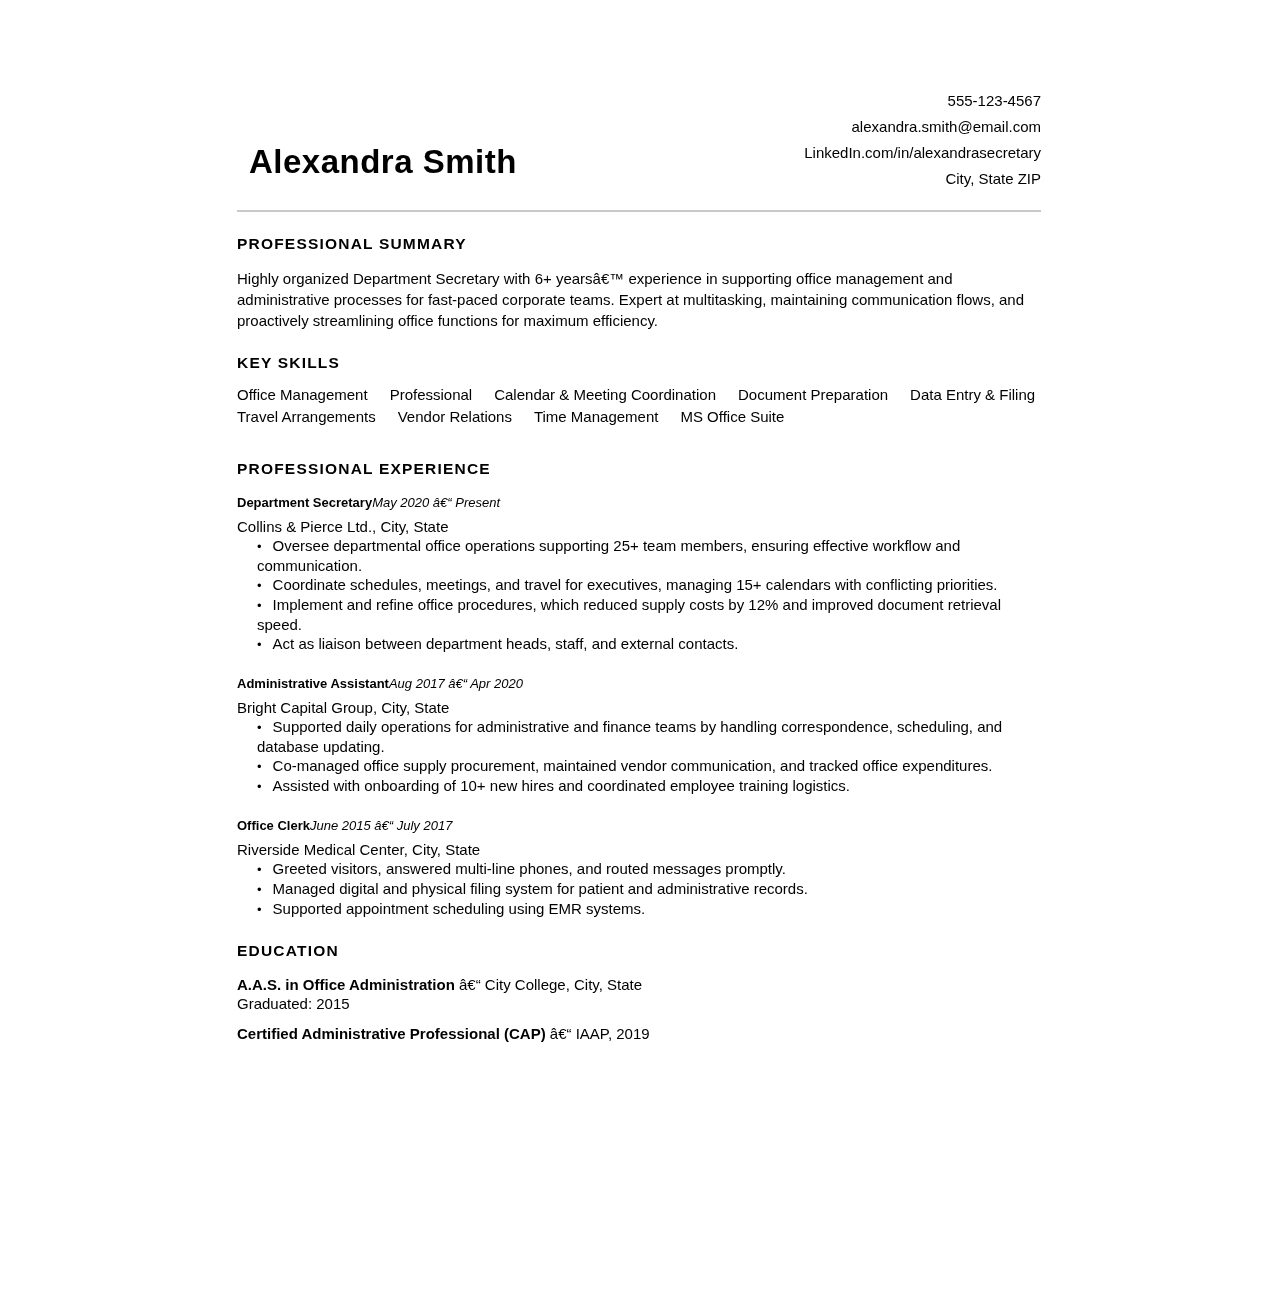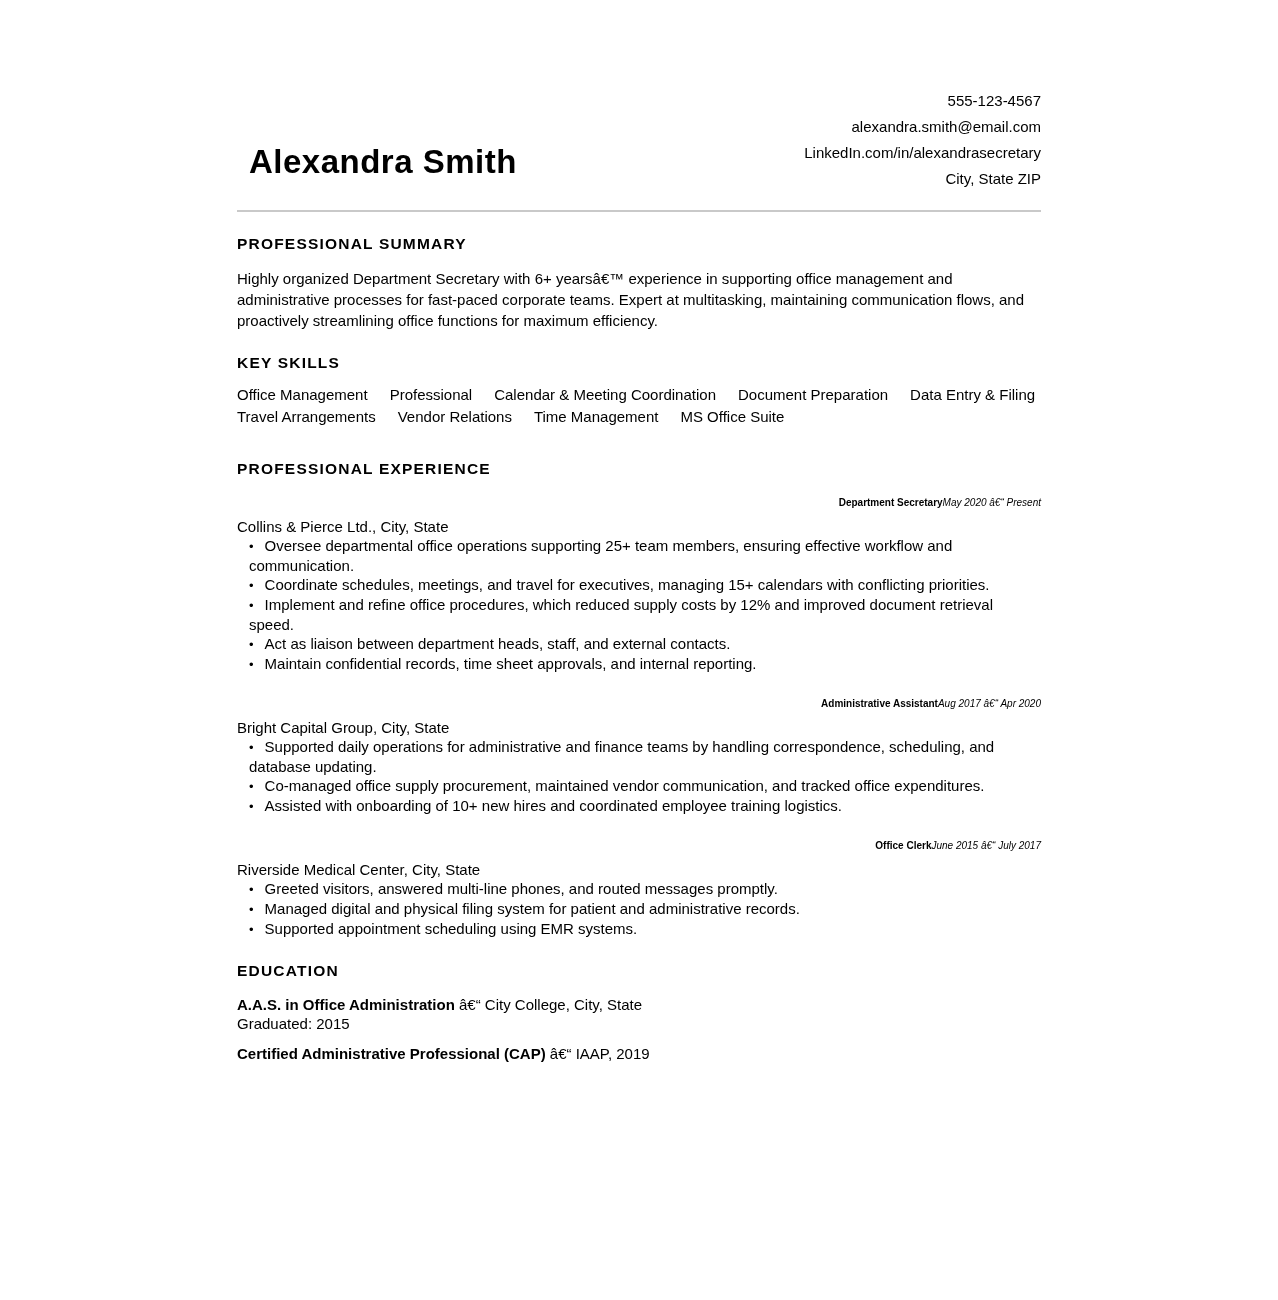--- a/index.html
+++ b/index.html
@@ -64,32 +64,32 @@
     column-gap: 22px;
     row-gap: 7px;
     font-size: 15px;
     line-height: 15px;
   }
   
   .job { margin-bottom: 20px; }
   .job:last-child { margin-bottom: 0; }
   .job-head {
     display: flex;
-    justify-content: flex-end;
-    font-size: 10px;
+    justify-content: flex-start;
+    font-size: 13px;
     line-height: 19px;
   }
   .job-title { font-weight: bold; }
   .job-dates { font-style: italic; }
   .company {
     font-size: 15px;
     line-height: 19px;
     margin-top: 5px;
   }
-  .bullets { margin-left: 12px; }
+  .bullets { margin-left: 20px; }
   .bullet {
     font-size: 15px;
     line-height: 19px;
   }
   .dot {
     font-size: 13px;
     padding-right: 11px;
   }
   
   .edu-entry p {
@@ -144,21 +144,20 @@
       <div class="job-head">
         <span class="job-title">Department Secretary</span>
         <span class="job-dates">May 2020 â€“ Present</span>
       </div>
       <div class="company">Collins &amp; Pierce Ltd., City, State</div>
       <div class="bullets">
         <div class="bullet"><span class="dot">•</span><span>Oversee departmental office operations supporting 25+ team members, ensuring effective workflow and communication.</span></div>
         <div class="bullet"><span class="dot">•</span><span>Coordinate schedules, meetings, and travel for executives, managing 15+ calendars with conflicting priorities.</span></div>
         <div class="bullet"><span class="dot">•</span><span>Implement and refine office procedures, which reduced supply costs by 12% and improved document retrieval speed.</span></div>
         <div class="bullet"><span class="dot">•</span><span>Act as liaison between department heads, staff, and external contacts.</span></div>
-        <div class="bullet"><span class="dot">•</span><span>Maintain confidential records, time sheet approvals, and internal reporting.</span></div>
       </div>
     </article>
 
     <article class="job">
       <div class="job-head">
         <span class="job-title">Administrative Assistant</span>
         <span class="job-dates">Aug 2017 â€“ Apr 2020</span>
       </div>
       <div class="company">Bright Capital Group, City, State</div>
       <div class="bullets">

